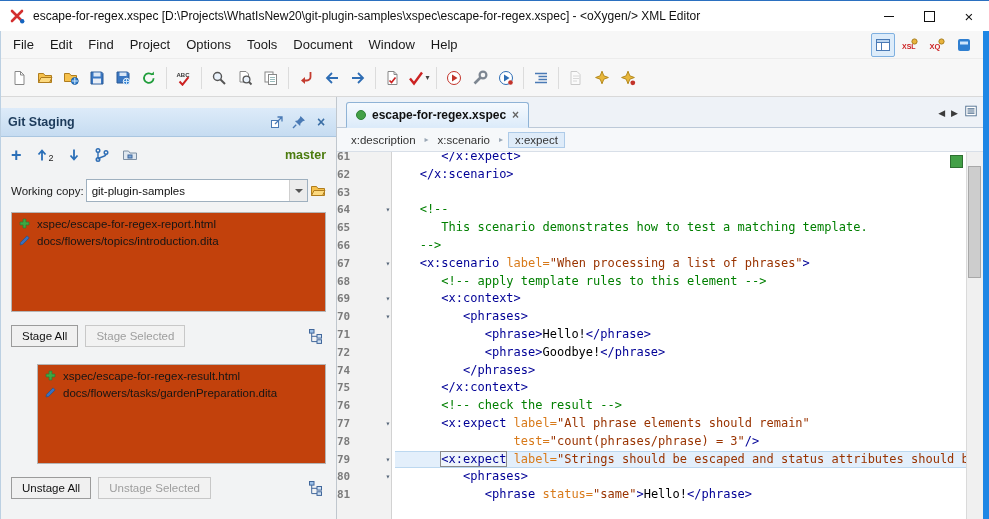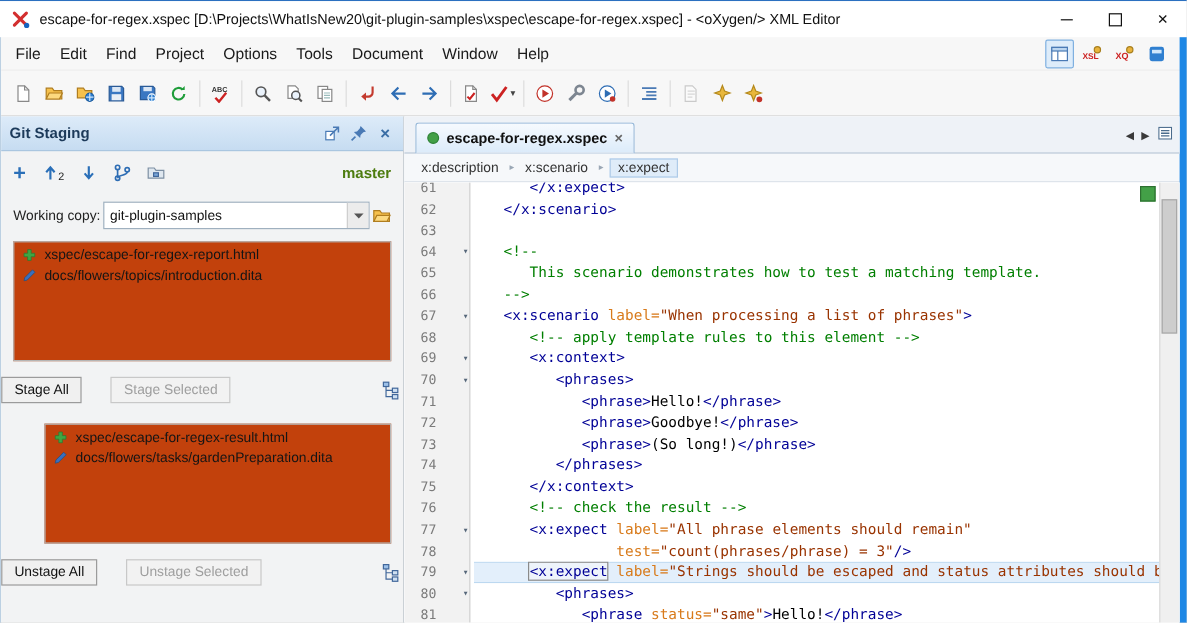--- a/index.html
+++ b/index.html
@@ -32,58 +32,58 @@
   
   .toolbar{height:37px;flex:none;display:flex;align-items:center;background:#f7f7f7;border-bottom:1px solid #d9d9d9;padding:0 5px;}
   .tbtn{min-width:26px;height:26px;display:flex;align-items:center;justify-content:center;border-radius:3px;}
   .tbtn.disabled{opacity:.4;}
   .tbsep{width:1px;height:22px;background:#dcdcdc;margin:0 4px;flex:none;}
   .ddarrow{font-size:8px;color:#444;margin-left:1px;}
   
   .content{flex:1;display:flex;min-height:0;}
   
   .git-panel{width:336px;flex:none;background:#f2f3f4;border-right:1px solid #c0c7ce;display:flex;flex-direction:column;box-sizing:border-box;}
-  .gp-header{height:28px;flex:none;background:linear-gradient(#ddebf9,#c6dcf1);border-bottom:1px solid #aac6e0;display:flex;align-items:center;padding:0 7px;}
+  .gp-header{height:28px;flex:none;background:linear-gradient(#ddebf9,#c6dcf1);border-bottom:1px solid #aac6e0;display:flex;align-items:center;padding:0 7px;margin-top:11px;}
   .gp-title{font-size:12.5px;font-weight:bold;color:#1c3a5a;flex:1;}
   .gp-hicons{display:flex;align-items:center;gap:6px;}
   .gp-hicon{width:16px;height:16px;display:flex;align-items:center;justify-content:center;}
   .gp-close{font-size:14px;font-weight:bold;color:#3a6ea5;line-height:1;}
   .gp-toolbar{height:32px;flex:none;display:flex;align-items:center;gap:12px;padding:2px 10px 0;}
   .gp-tbtn{display:flex;align-items:flex-end;}
   .plus-glyph{font-size:18px;font-weight:bold;color:#2a6fb8;line-height:14px;}
   .badge{font-size:9px;color:#222;margin-left:-1px;}
   .branch-label{margin-left:auto;font-size:12.5px;font-weight:bold;color:#4d7c0f;}
   .gp-wc{flex:none;display:flex;align-items:center;gap:2px;padding:8px 10px 2px;font-size:11.5px;color:#222;}
   .wc-combo{flex:1;height:21px;background:#fff;border:1px solid #9fb0bf;display:flex;align-items:center;padding-left:5px;font-size:11.5px;color:#111;}
   .wc-combo .cv{flex:1;}
   .combo-arrow-box{width:17px;height:100%;background:#ececec;border-left:1px solid #cfcfcf;display:flex;align-items:center;justify-content:center;}
   .tri-down{width:0;height:0;border-left:4px solid transparent;border-right:4px solid transparent;border-top:4px solid #555;}
   .gp-list{flex:none;height:94px;margin:8px 10px 0;background:#c2410c;border:1px solid #b5b5b5;padding:2px 0;overflow:hidden;}
   .file-row{display:flex;align-items:center;gap:6px;padding:2px 6px;font-size:11.5px;color:#151515;white-space:nowrap;}
-  .gp-btnrow{flex:none;display:flex;align-items:center;gap:24px;margin:13px 0 0;}
+  .gp-btnrow{flex:none;display:flex;align-items:center;gap:7px;margin:13px 10px 0;}
   .gbtn{height:22px;padding:0 10px;font-size:11.5px;font-family:inherit;background:#f0f0f0;border:1px solid #9b9b9b;color:#111;}
   .gbtn:disabled{color:#9e9e9e;border-color:#c8c8c8;background:#f2f2f2;}
   .tree-toggle{margin-left:auto;width:20px;height:18px;display:flex;align-items:center;justify-content:center;}
   
   .editor{flex:1;display:flex;flex-direction:column;min-width:0;background:#fff;}
   .tabbar{height:30px;flex:none;background:#eef2f7;border-bottom:1px solid #bcc9d8;display:flex;align-items:flex-end;padding-left:9px;position:relative;}
   .tab{height:24px;margin-bottom:-1px;display:flex;align-items:center;gap:6px;padding:0 9px;background:linear-gradient(#f6fafe,#dcebfa);border:1px solid #8fb3d6;border-bottom:1px solid #dcebfa;border-radius:3px 3px 0 0;font-size:12px;font-weight:bold;color:#101010;}
   .tab-dot{width:8px;height:8px;border-radius:50%;background:var(--status-green);border:1px solid #2e8236;flex:none;}
   .tab-close{font-size:12px;font-weight:bold;color:#666;line-height:1;}
   .tab-right{position:absolute;right:5px;top:7px;display:flex;align-items:center;gap:6px;}
   .nav-glyph{font-size:9px;color:#3a3a3a;line-height:1;}
   .breadcrumb{height:23px;flex:none;background:#f6f8fa;border-bottom:1px solid #d8dfe8;display:flex;align-items:center;gap:5px;padding:0 10px;font-size:11.5px;color:#333;}
   .bc-sep{font-size:8px;color:#9aa7b5;}
   .bc-item{padding:1px 4px;}
   .bc-item.active{background:#dfecf9;border:1px solid #aecbe8;padding:1px 6px;}
   .code-wrap{flex:1;position:relative;overflow:hidden;background:#fff;font-family:"DejaVu Sans Mono",monospace;}
   .gutter-bg{position:absolute;left:0;top:0;bottom:0;width:54px;background:#f2f2f2;border-right:1px solid #d2d2d2;}
   .lines{position:absolute;top:-4px;left:0;right:16px;}
   .cl{display:flex;height:17.8px;line-height:17.8px;font-size:12px;}
-  .gut{width:40px;flex:none;text-align:center;padding-right:4px;color:#7b7b7b;font-size:11px;}
+  .gut{width:40px;flex:none;text-align:left;padding-right:4px;color:#7b7b7b;font-size:11px;font-weight:bold;}
   .fold{width:14px;flex:none;text-align:center;color:#56677a;font-size:8px;}
   .ct{flex:1;min-width:0;padding-left:3px;white-space:pre;overflow:hidden;}
   .cl.hl .ct{background:var(--current-line);box-shadow:inset 0 1px 0 #bcd8f0, inset 0 -1px 0 #bcd8f0;}
   .s-tag{color:var(--syntax-tag);}
   .s-attr{color:var(--syntax-attr);}
   .s-val{color:var(--syntax-value);}
   .s-com{color:var(--syntax-comment);}
   .s-txt{color:#000;}
   .s-tagbox{color:var(--syntax-tag);border:1px solid #8a8a8a;background:#eef4fb;margin:-1px;}
   .status-square{position:absolute;top:3px;right:20px;width:11px;height:11px;background:var(--status-green);border:1px solid #2e7031;}
@@ -524,25 +524,20 @@
                   <span class="gut">71</span>
                   <span class="fold"></span>
                   <span class="ct"><span class="s-tag">            &lt;phrase&gt;</span><span class="s-txt">Hello!</span><span class="s-tag">&lt;/phrase&gt;</span></span>
                 </div>
                 <div class="cl">
                   <span class="gut">72</span>
                   <span class="fold"></span>
                   <span class="ct"><span class="s-tag">            &lt;phrase&gt;</span><span class="s-txt">Goodbye!</span><span class="s-tag">&lt;/phrase&gt;</span></span>
                 </div>
                 <div class="cl">
-                  <span class="gut">73</span>
-                  <span class="fold"></span>
-                  <span class="ct"><span class="s-tag">            &lt;phrase&gt;</span><span class="s-txt">(So long!)</span><span class="s-tag">&lt;/phrase&gt;</span></span>
-                </div>
-                <div class="cl">
                   <span class="gut">74</span>
                   <span class="fold"></span>
                   <span class="ct"><span class="s-tag">         &lt;/phrases&gt;</span></span>
                 </div>
                 <div class="cl">
                   <span class="gut">75</span>
                   <span class="fold"></span>
                   <span class="ct"><span class="s-tag">      &lt;/x:context&gt;</span></span>
                 </div>
                 <div class="cl">

